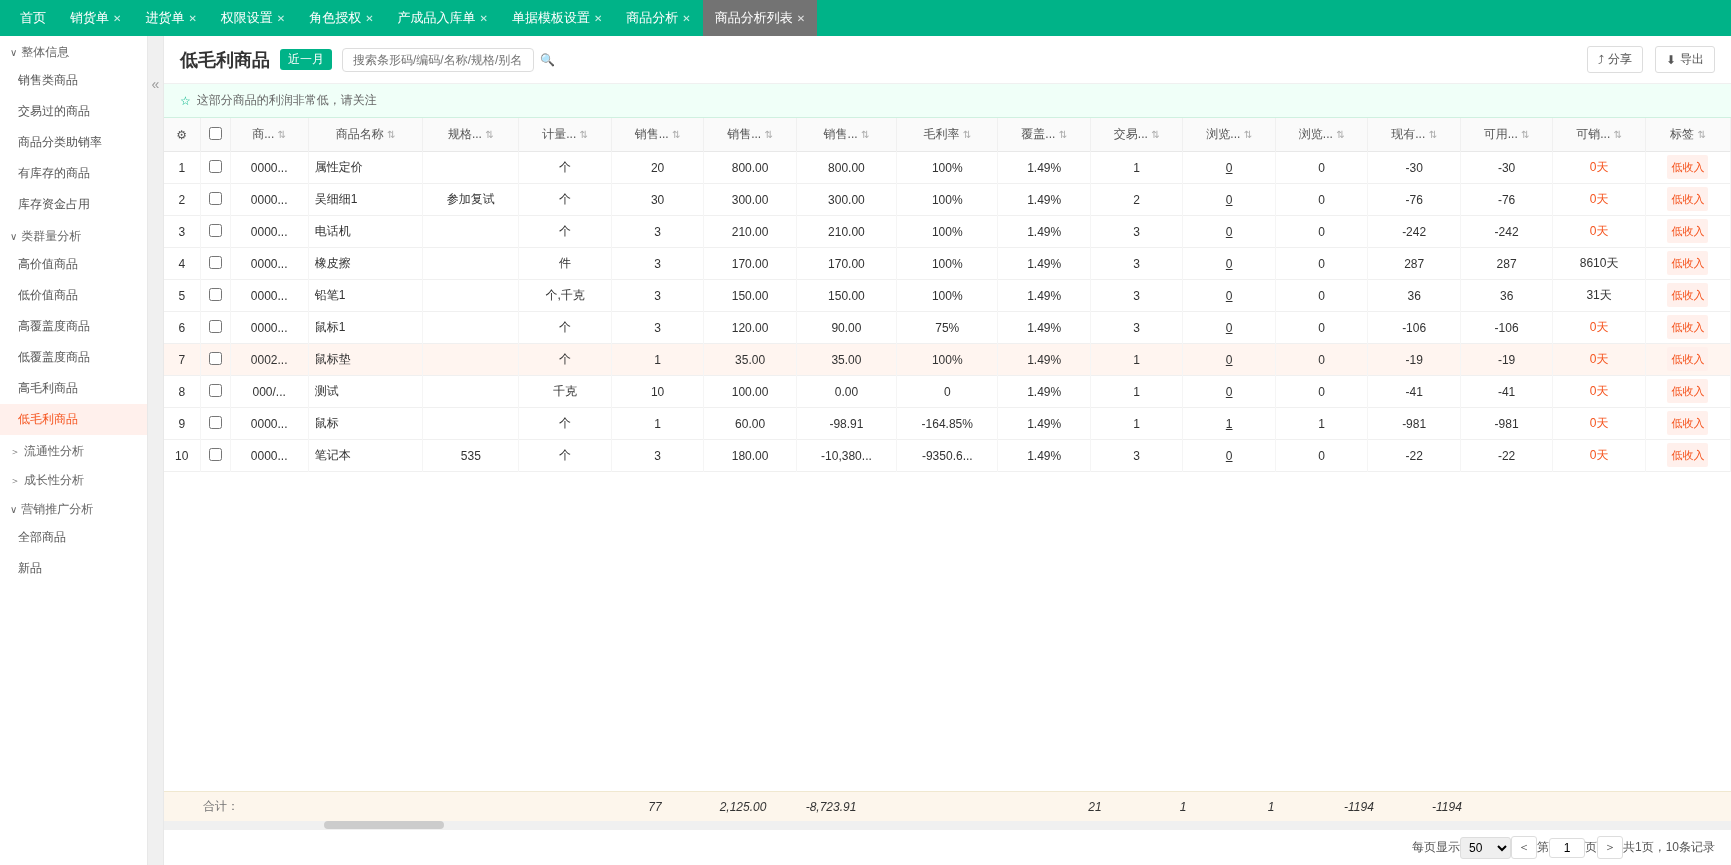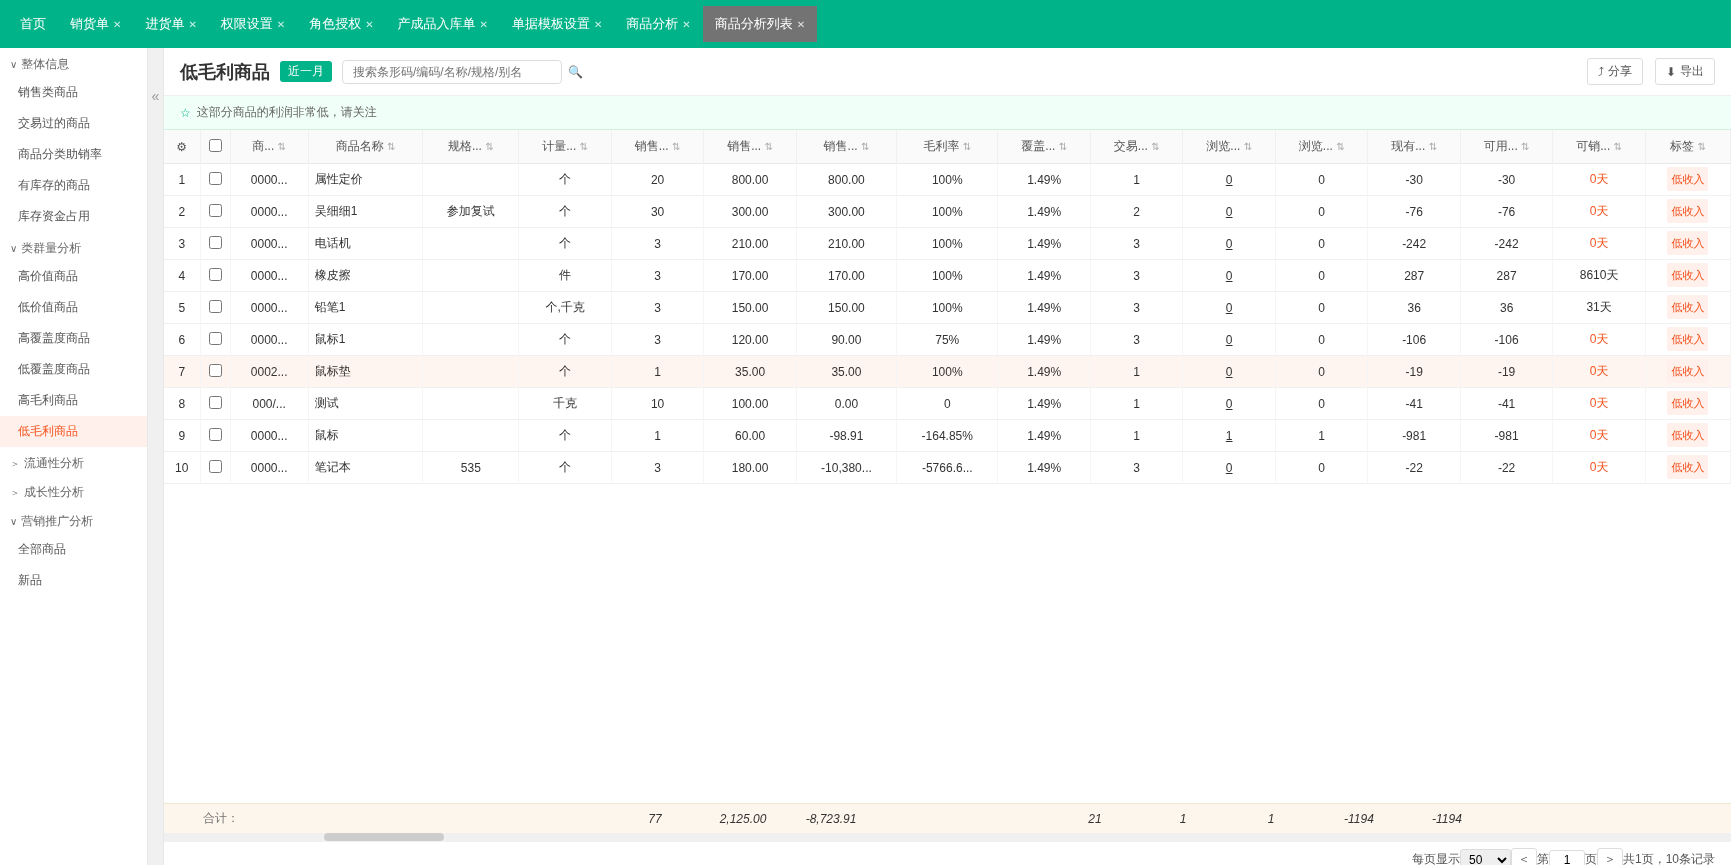--- a/index.html
+++ b/index.html
@@ -3,21 +3,21 @@
   <meta charset="utf-8">
   <style>
     * { box-sizing: border-box; margin: 0; padding: 0; }
     body { font-family: 'Microsoft YaHei', Arial, sans-serif; font-size: 12px; background: #f5f5f5; color: #333; }
 
     
     .top-nav {
       background: #00b388;
       display: flex;
       align-items: center;
-      height: 48px;
+      height: 36px;
       padding: 0 8px;
       gap: 0;
       font-family: Liberation Serif, serif;
     }
     .nav-item {
       color: #fff;
       padding: 0 12px;
       height: 36px;
       display: flex;
       align-items: center;
@@ -89,21 +89,21 @@
       background: #00b388;
       color: #fff;
       border-radius: 3px;
       padding: 2px 8px;
       font-size: 12px;
     }
     .search-box {
       border: 1px solid #ddd;
       border-radius: 4px;
       padding: 4px 10px;
-      width: 220px;
+      width: 192px;
       font-size: 12px;
       outline: none;
       color: #999;
     }
     .search-icon-btn {
       cursor: pointer;
       color: #999;
       margin-left: -4px;
     }
     .header-actions {
@@ -581,21 +581,21 @@
             <tr>
       <td>10</td>
       <td><input type="checkbox" style=""></td>
       <td>0000...</td>
       <td class="td-left">笔记本</td>
       <td>535</td>
       <td>个</td>
       <td>3</td>
       <td>180.00</td>
       <td>-10,380...</td>
-      <td>-5766.6...</td>
+      <td>-9350.6...</td>
       <td>1.49%</td>
       <td>3</td>
       <td><span class="link-underline">0</span></td>
       <td>0</td>
       <td>-22</td>
       <td>-22</td>
       <td class="red">0天</td>
       <td><span class="tag-low">低收入</span></td>
     </tr>
           </tbody>

